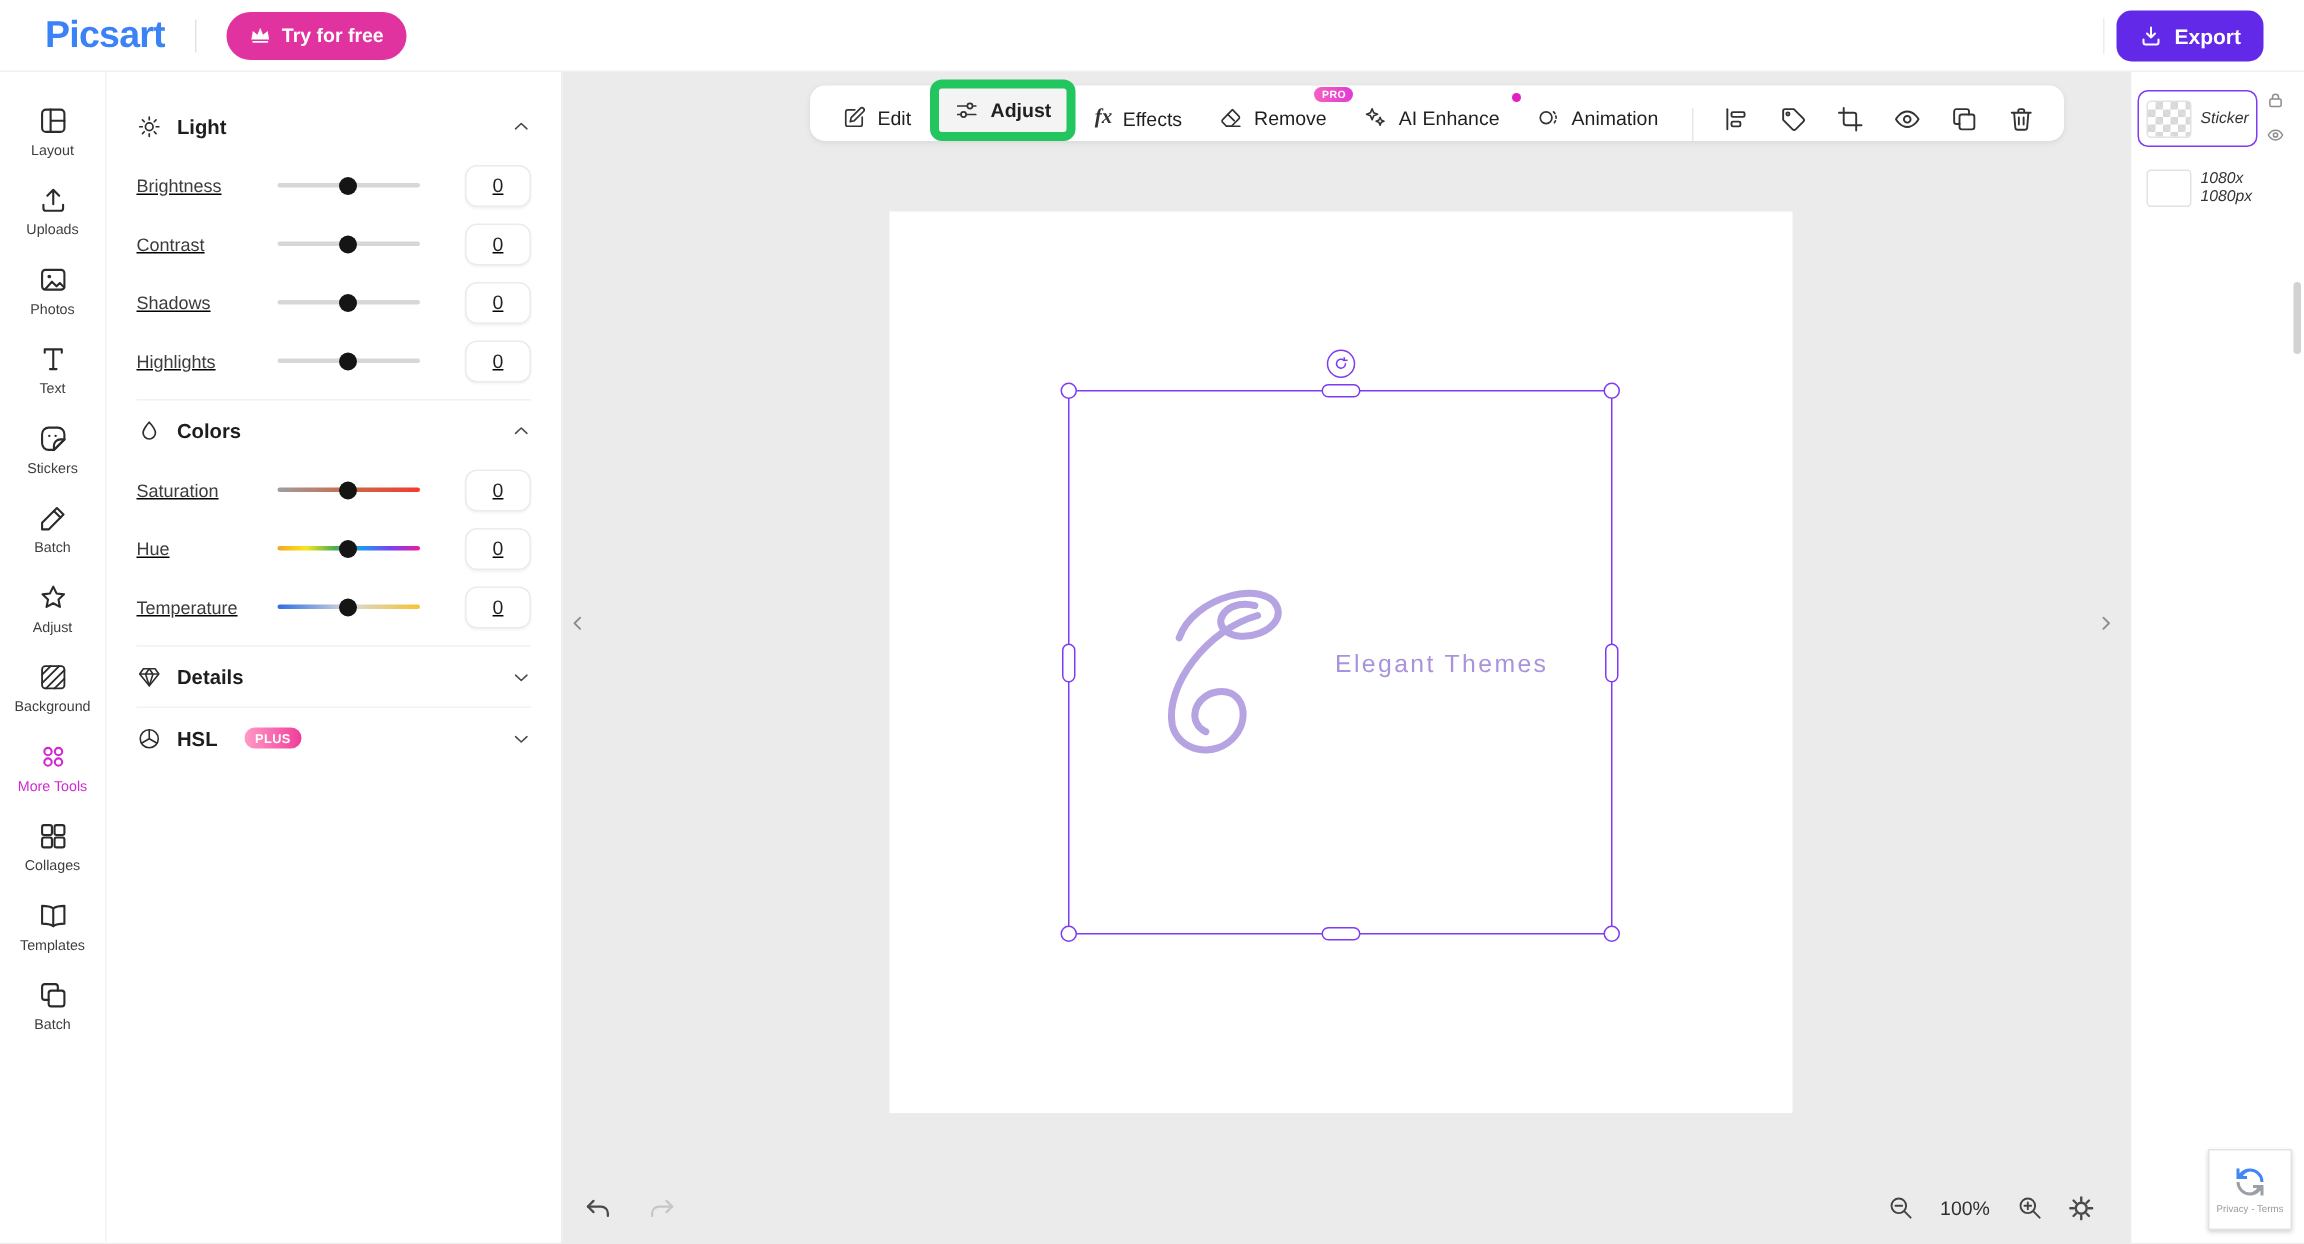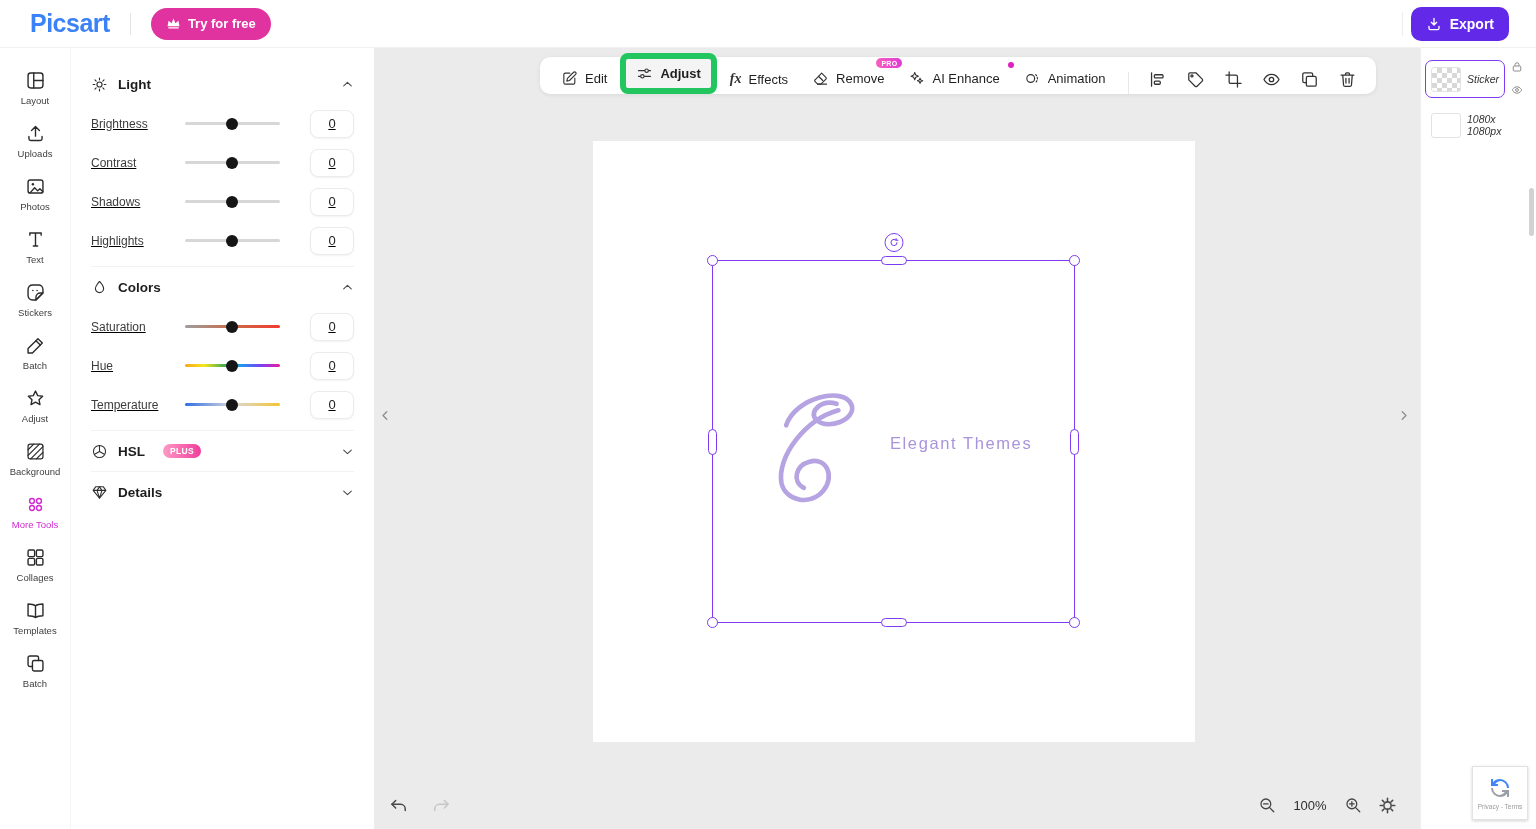--- a/index.html
+++ b/index.html
@@ -363,45 +363,45 @@
               <div class="knob"></div>
             </div>
           <div class="value-box">0</div>
         </div>
       </div>
     </div>
 
     <div class="section">
       <div class="section-header">
         <span class="sic">
-            <svg viewBox="0 0 24 24" fill="none" stroke="currentColor" stroke-width="1.5">
-              <circle cx="12" cy="12" r="8.5"></circle>
-              <path d="M12 12V3.5M12 12l7.4 4.2M12 12l-7.4 4.2"></path>
-            </svg>
-          </span>
-        <span class="section-title">HSL</span>
-        <span class="plus-badge">PLUS</span>
+            <svg viewBox="0 0 24 24" fill="none" stroke="currentColor" stroke-width="1.5" stroke-linejoin="round">
+              <path d="M6.5 4h11L21 9l-9 11L3 9l3.5-5z"></path>
+              <path d="M3 9h18M12 20L8.5 9 12 4l3.5 5L12 20z"></path>
+            </svg>
+          </span>
+        <span class="section-title">Details</span>
         <span class="spacer"></span>
         <span class="chev">
             <svg viewBox="0 0 24 24" fill="none" stroke="currentColor" stroke-width="2" stroke-linecap="round" stroke-linejoin="round">
               <path d="M5 9.5l7 6.5 7-6.5"></path>
             </svg>
           </span>
       </div>
     </div>
 
     <div class="section">
       <div class="section-header">
         <span class="sic">
-            <svg viewBox="0 0 24 24" fill="none" stroke="currentColor" stroke-width="1.5" stroke-linejoin="round">
-              <path d="M6.5 4h11L21 9l-9 11L3 9l3.5-5z"></path>
-              <path d="M3 9h18M12 20L8.5 9 12 4l3.5 5L12 20z"></path>
-            </svg>
-          </span>
-        <span class="section-title">Details</span>
+            <svg viewBox="0 0 24 24" fill="none" stroke="currentColor" stroke-width="1.5">
+              <circle cx="12" cy="12" r="8.5"></circle>
+              <path d="M12 12V3.5M12 12l7.4 4.2M12 12l-7.4 4.2"></path>
+            </svg>
+          </span>
+        <span class="section-title">HSL</span>
+        <span class="plus-badge">PLUS</span>
         <span class="spacer"></span>
         <span class="chev">
             <svg viewBox="0 0 24 24" fill="none" stroke="currentColor" stroke-width="2" stroke-linecap="round" stroke-linejoin="round">
               <path d="M5 9.5l7 6.5 7-6.5"></path>
             </svg>
           </span>
       </div>
     </div>
   </div>
 

